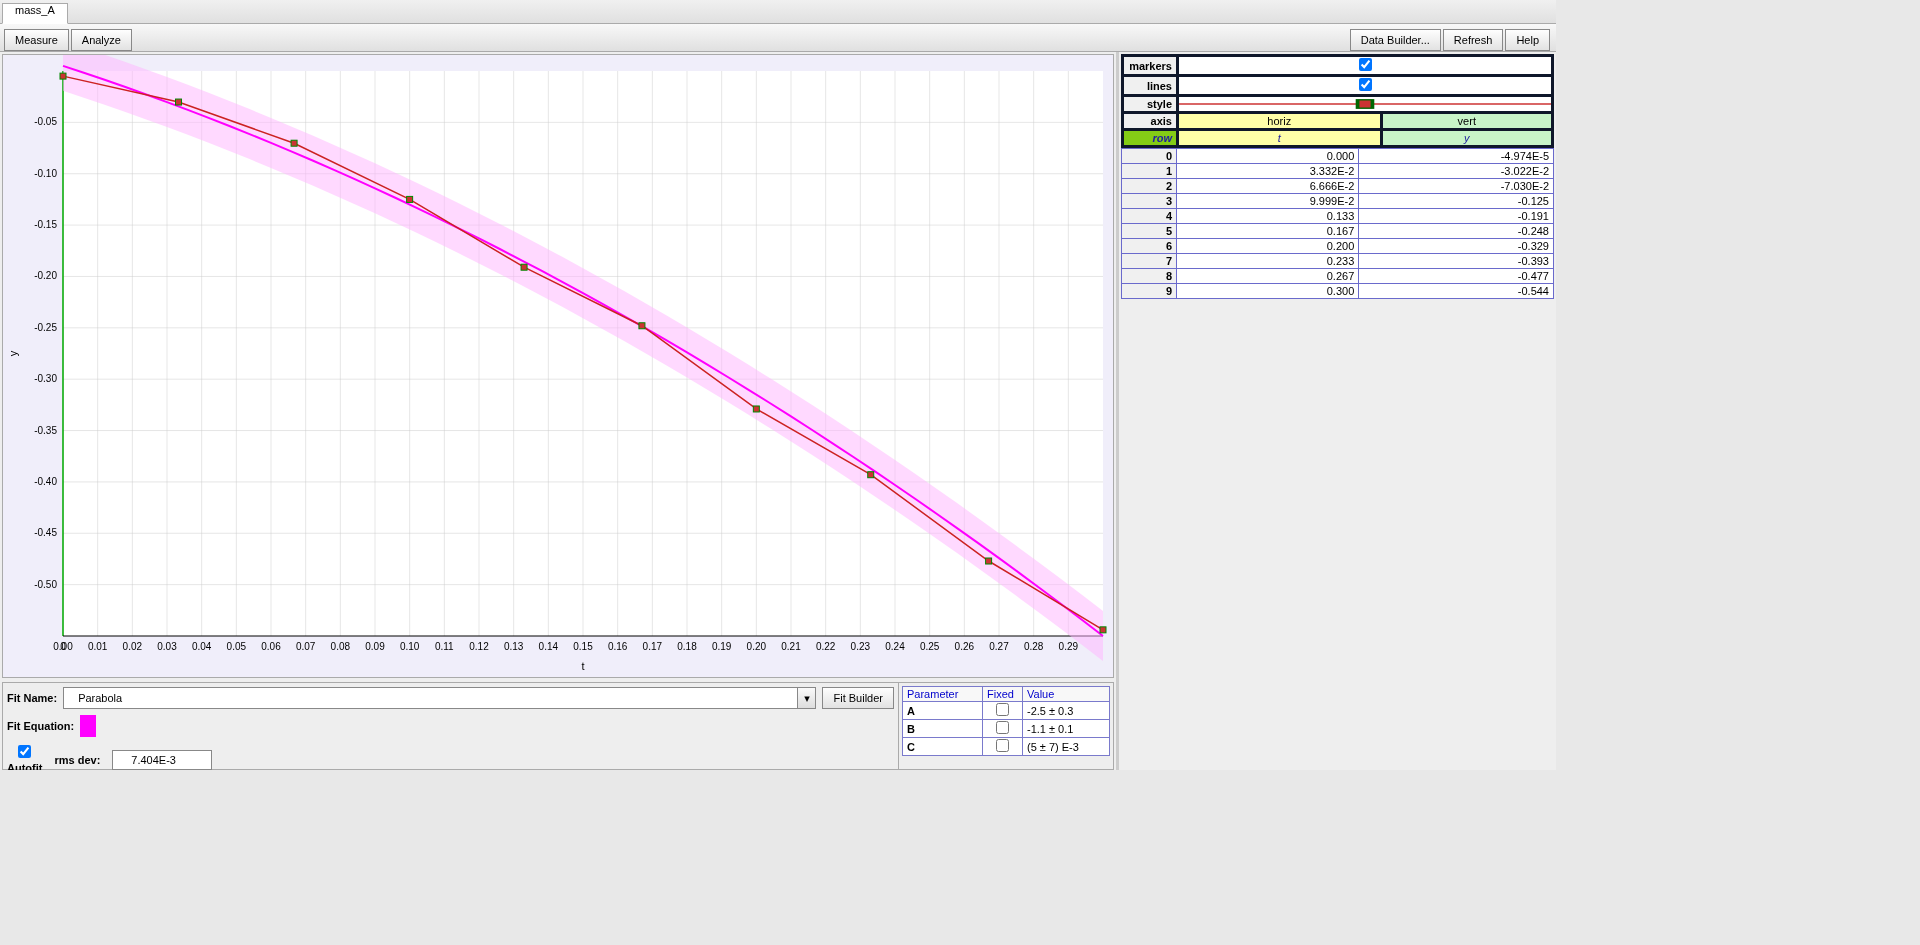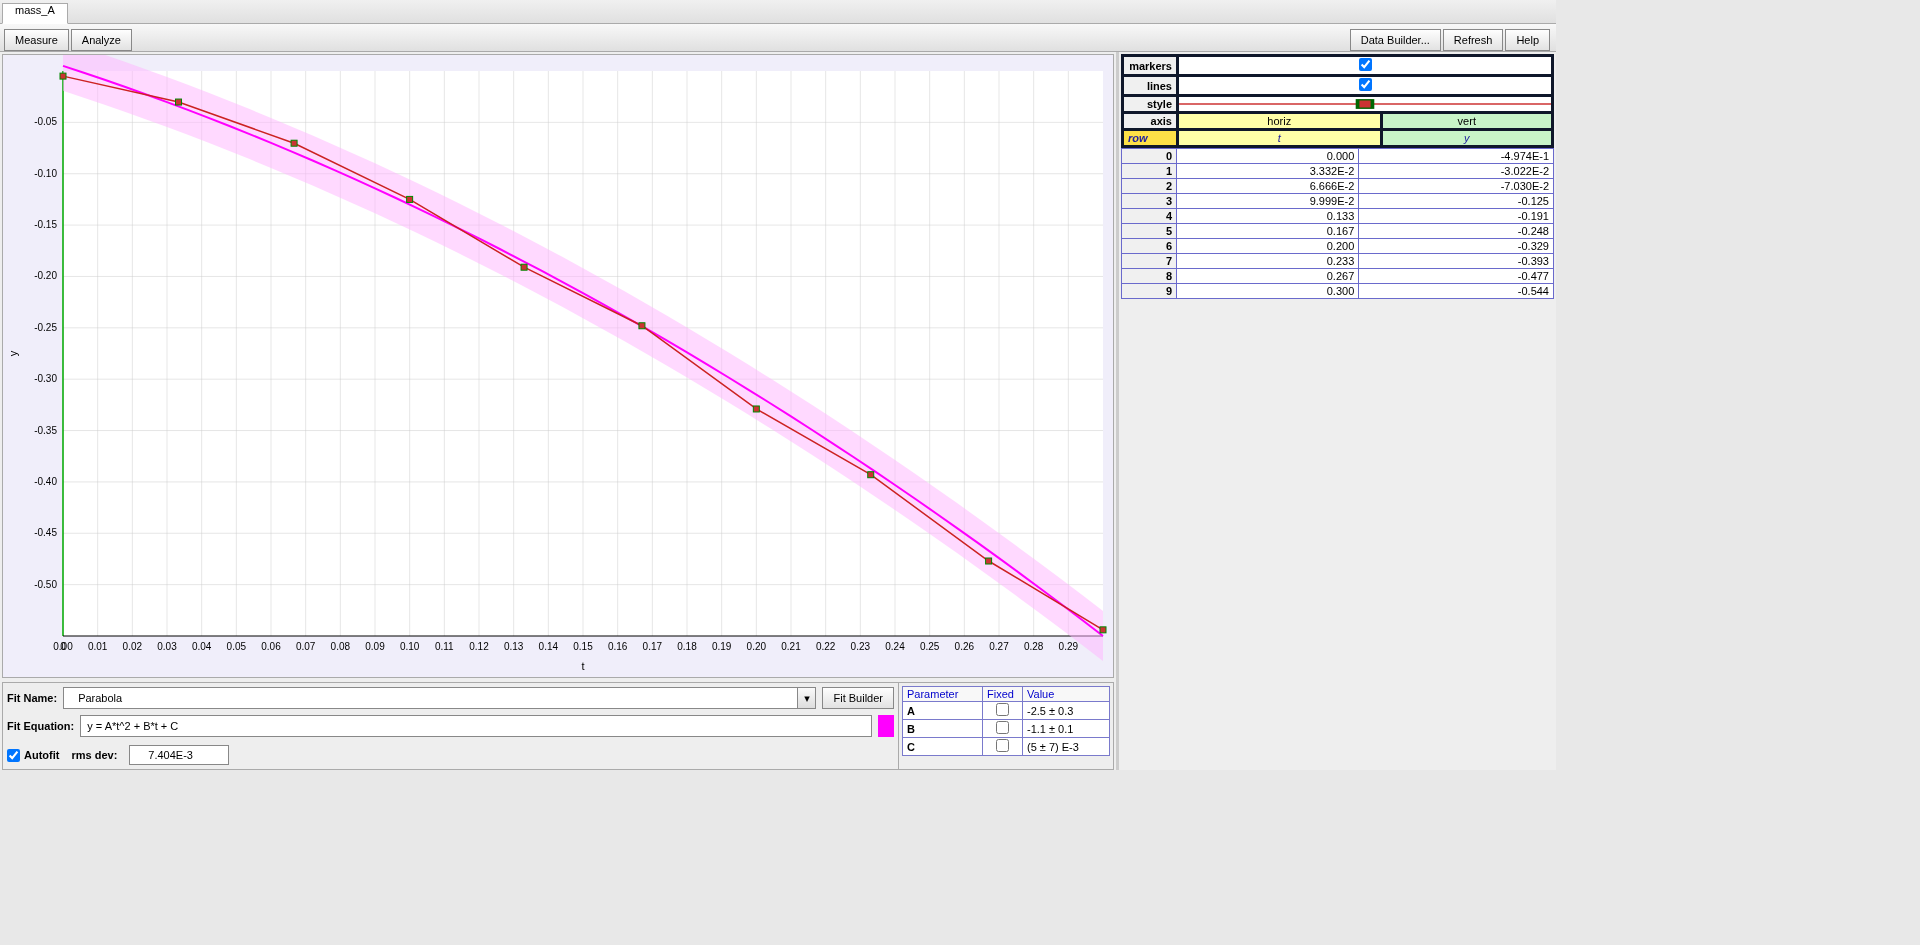--- a/index.html
+++ b/index.html
@@ -116,21 +116,21 @@
   background: #fff;
   height: 22px;
   padding: 4px 6px;
 }
 .fit-color {
   width: 16px;
   height: 22px;
   background: #ff00ff;
 }
 .autofit-row { display:flex; align-items:center; gap: 12px; padding:2px 0; }
-.autofit-row .cb { display:flex; align-items:center; gap:4px; }
+.autofit-row .cb { display:flex; align-items:center; gap:4px;flex-direction:column; }
 .autofit-row input[type=checkbox]{ margin:0; }
 .rms-box { background:#fff; border:1px solid #888; padding:3px 18px; min-width:100px;}
 .fit-right {
   width: 215px;
   border-left: 1px solid #aaa;
   padding: 3px;
 }
 .param-table {
   width: 100%;
   border-collapse: collapse;
@@ -166,24 +166,25 @@
   padding: 1px 4px;
   background: #fff;
 }
 .options-table .hdr {
   text-align: right;
   font-weight: bold;
   background: #f0f0f0;
   width: 55px;
 }
 .options-table .row-hdr {
+  text-align: right;
   font-weight: bold;
   font-style: italic;
   color: #2020a0;
-  background: #fde047;
+  background: #84cc16;
 }
 .options-table .horiz { background: #ffffa8; text-align: center; }
 .options-table .vert { background: #c8f4c8; text-align: center; }
 .options-table .t-col { color:#2020a0; background:#ffffa8; text-align:center; font-style: italic;}
 .options-table .y-col { color:#2020a0; background:#c8f4c8; text-align:center; font-style: italic;}
 .options-table .check-cell { text-align:center; }
 .data-table td, .data-table th {
   border: 1px solid #6a6acc;
   padding: 1px 4px;
   background: #fff;
@@ -323,21 +324,20 @@
           <div class="fit-row">
             <label>Fit Name:</label>
             <div class="fit-name-select">
               <span>Parabola</span>
               <div class="dd">▾</div>
             </div>
             <button class="fit-builder-btn">Fit Builder</button>
           </div>
           <div class="fit-row">
             <label>Fit Equation:</label>
-            <div class="fit-eq-input">y = A*t^2 + B*t + C</div>
             <div class="fit-color"></div>
           </div>
           <div class="autofit-row">
             <div class="cb">
               <input type="checkbox" checked="" style="">
               <span style="font-weight:bold">Autofit</span>
             </div>
             <span style="font-weight:bold">rms dev:</span>
             <div class="rms-box">7.404E-3</div>
           </div>
@@ -402,21 +402,21 @@
           <td class="t-col">t</td>
           <td class="y-col">y</td>
         </tr>
       </tbody>
         </table>
       <table class="data-table">
         <tbody id="data-body">
             <tr>
               <td class="rownum">0</td>
     <td class="num">0.000</td>
-    <td class="num">-4.974E-1</td>
+    <td class="num">-4.974E-5</td>
             </tr>
             <tr>
               <td class="rownum">1</td>
     <td class="num">3.332E-2</td>
     <td class="num">-3.022E-2</td>
             </tr>
             <tr>
               <td class="rownum">2</td>
     <td class="num">6.666E-2</td>
     <td class="num">-7.030E-2</td>

